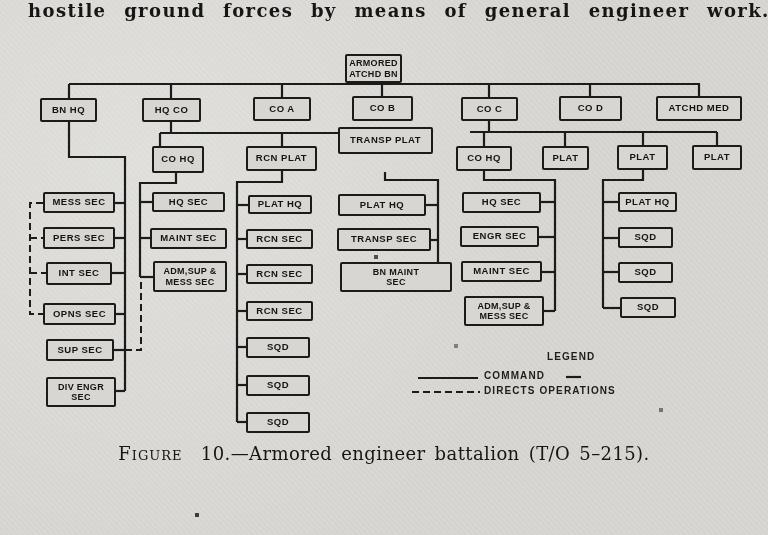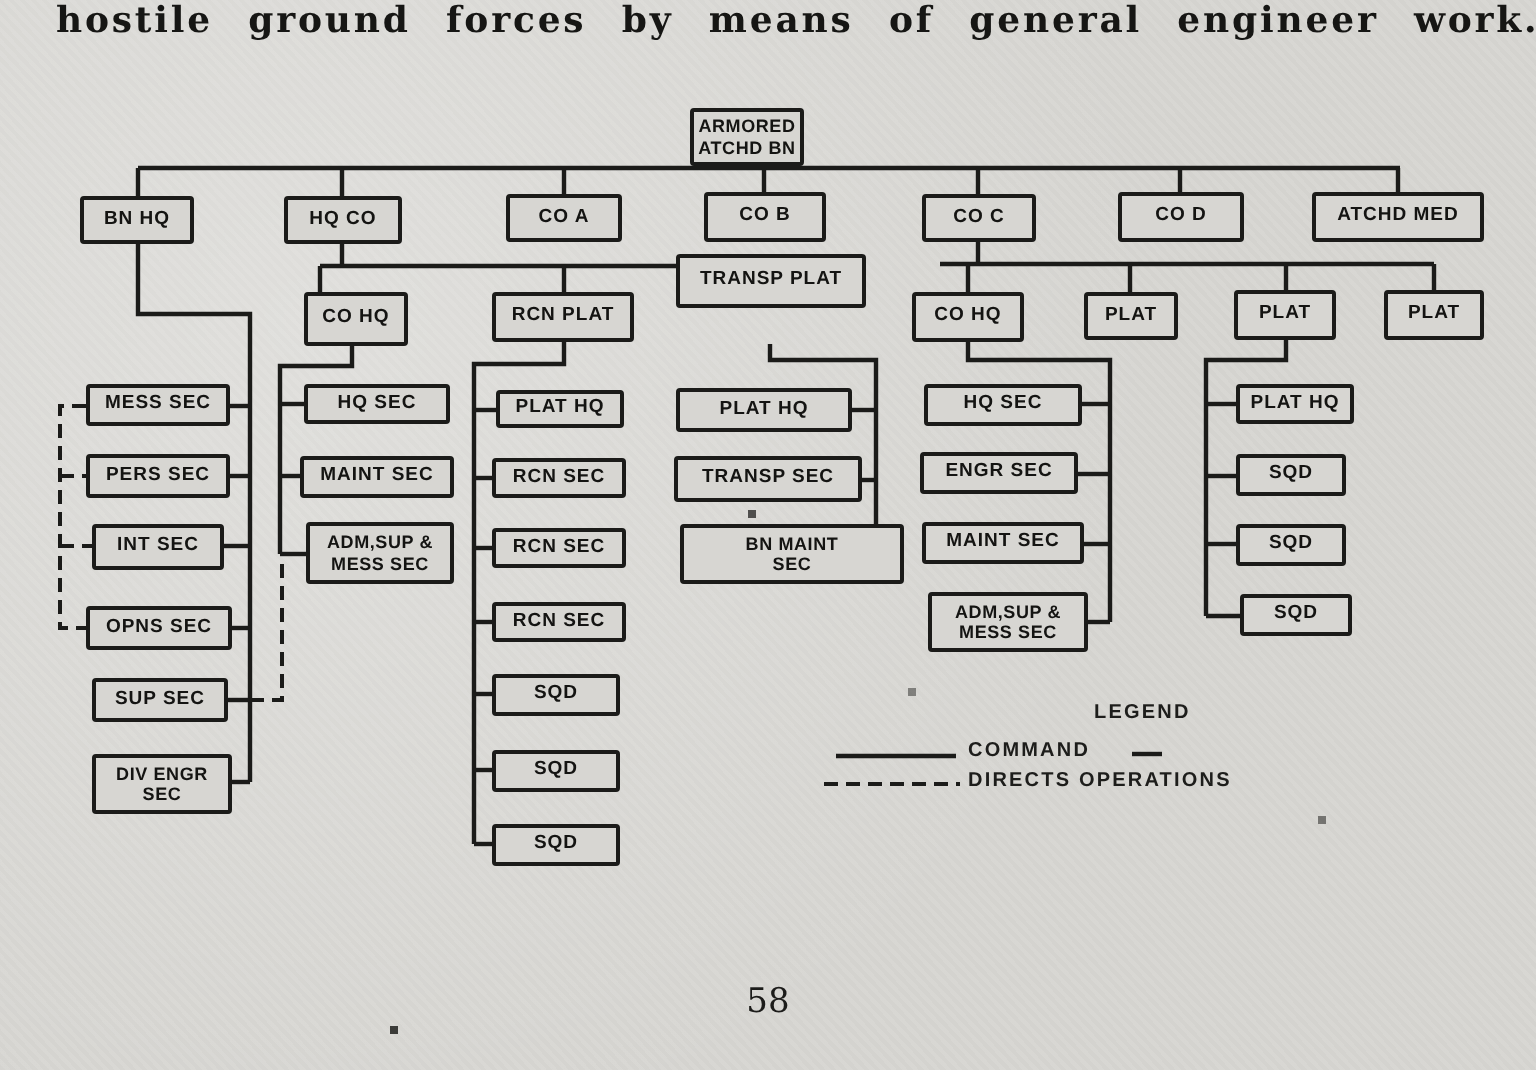--- a/index.html
+++ b/index.html
@@ -267,17 +267,17 @@
         <div class="obox" style="left: 620px; top: 297px; width: 56px; height: 21px;">
           <div>SQD</div>
         </div>
       </div>
 
     <div class="legend-title" style="left:507px;top:351px;margin-left:40px;">LEGEND</div>
     <div class="legend-label" style="left:484px;top:370px;">COMMAND</div>
     <div class="legend-label" style="left:484px;top:385px;">DIRECTS OPERATIONS</div>
   </div>
 
-
-  <div class="page-number">58</div>
+  <p class="caption"><span class="sc">Figure</span>&nbsp; <span>10.—Armored engineer battalion (T/O 5–215).</span></p>
+
 
   <div class="specks"></div>
 </div>
 
 </body></html>

